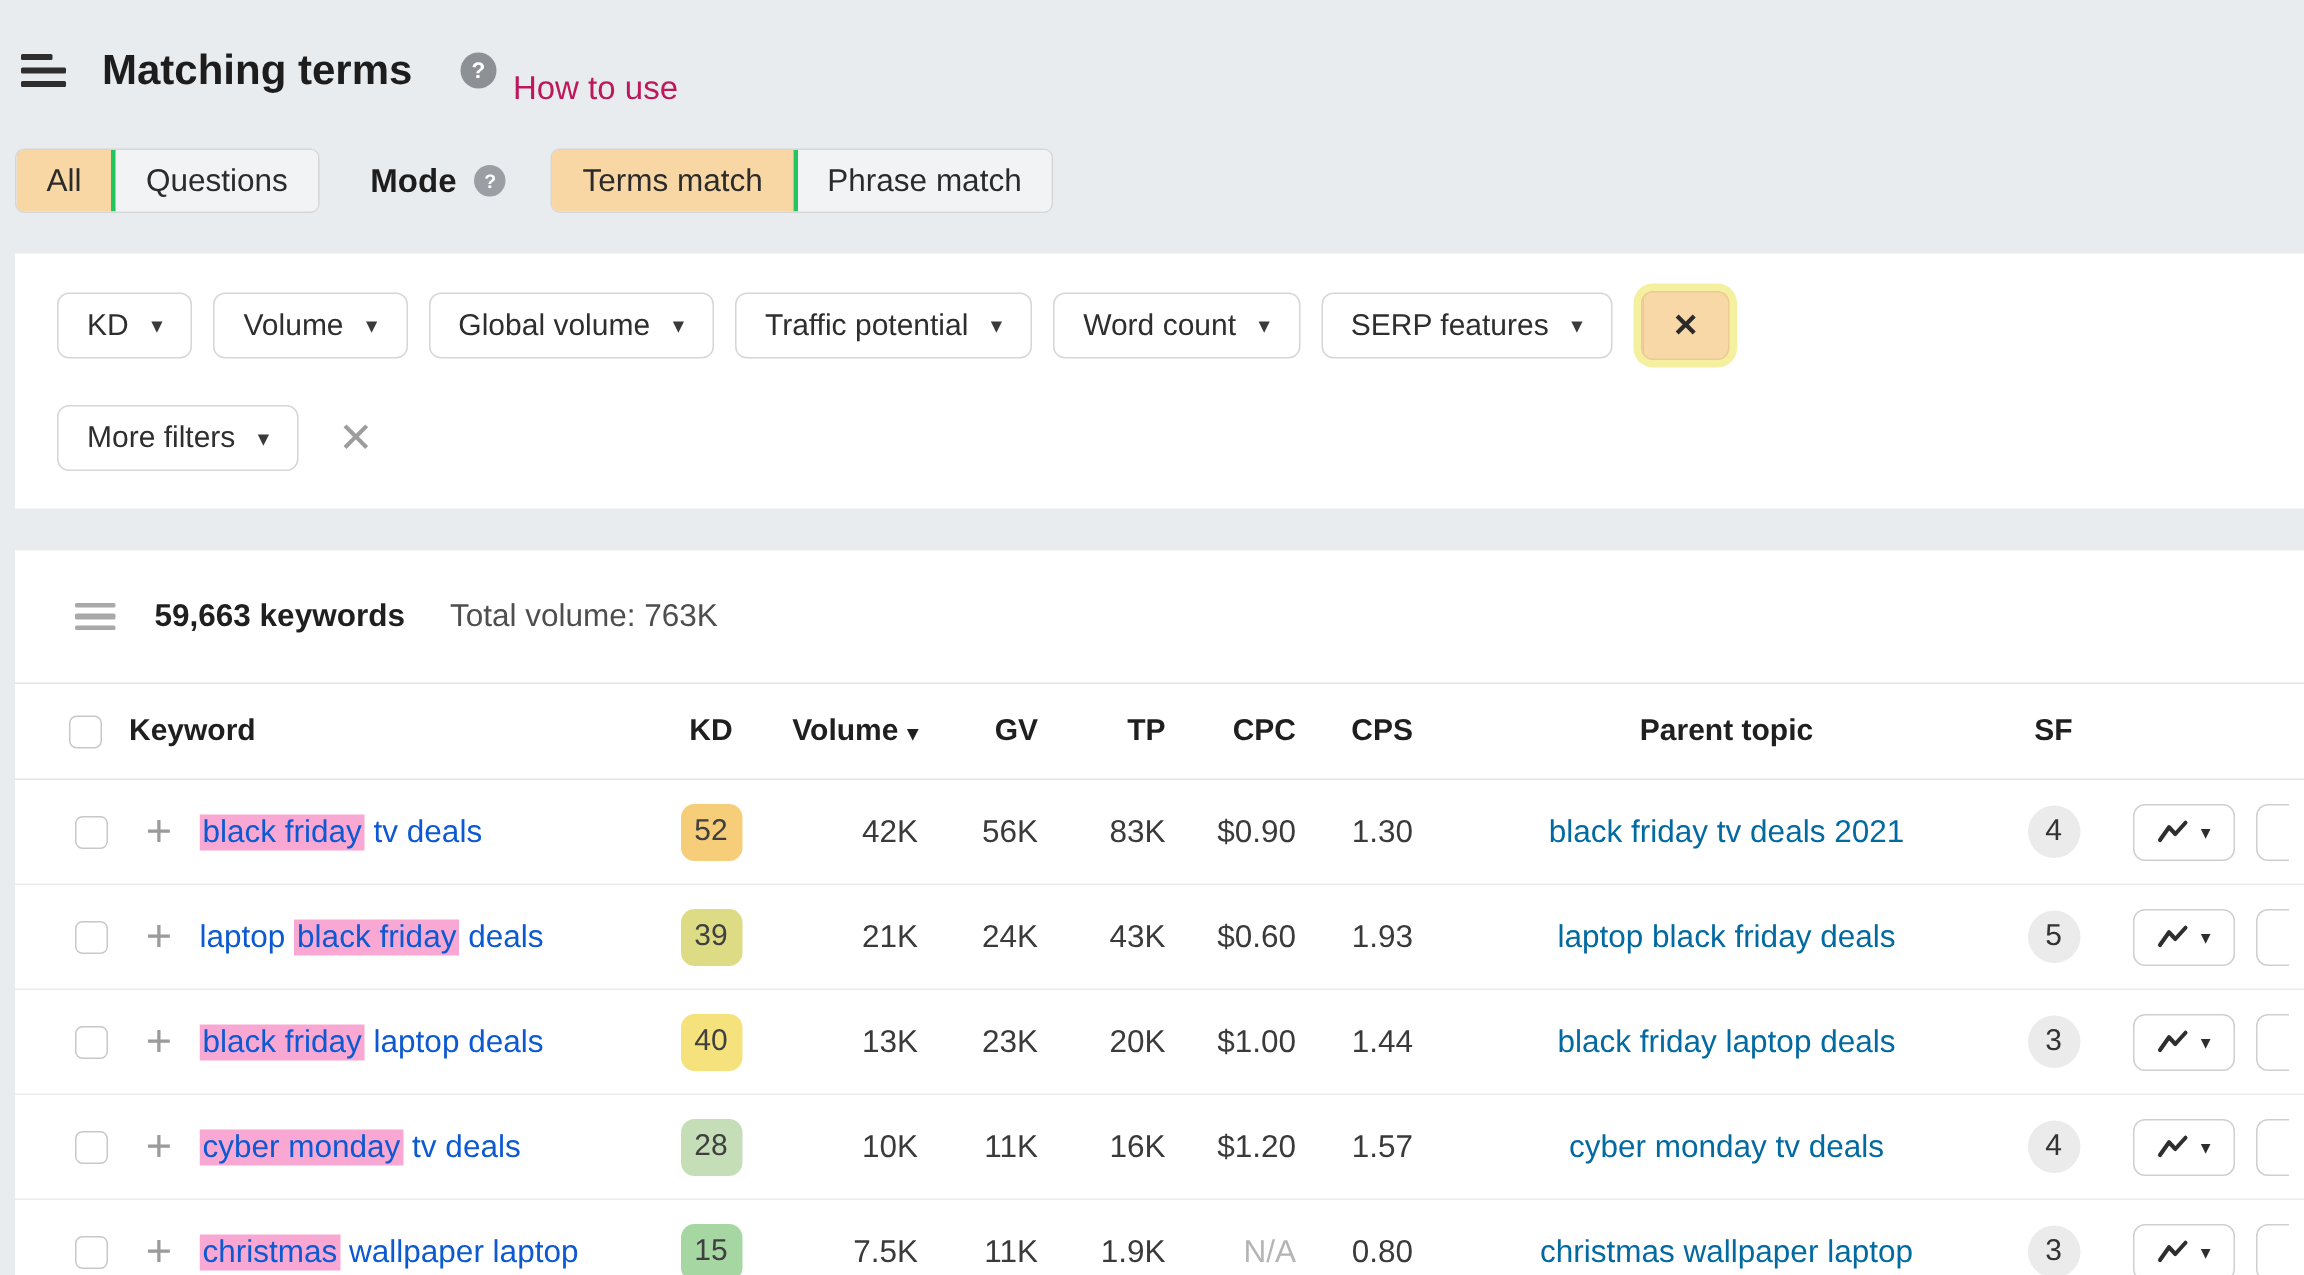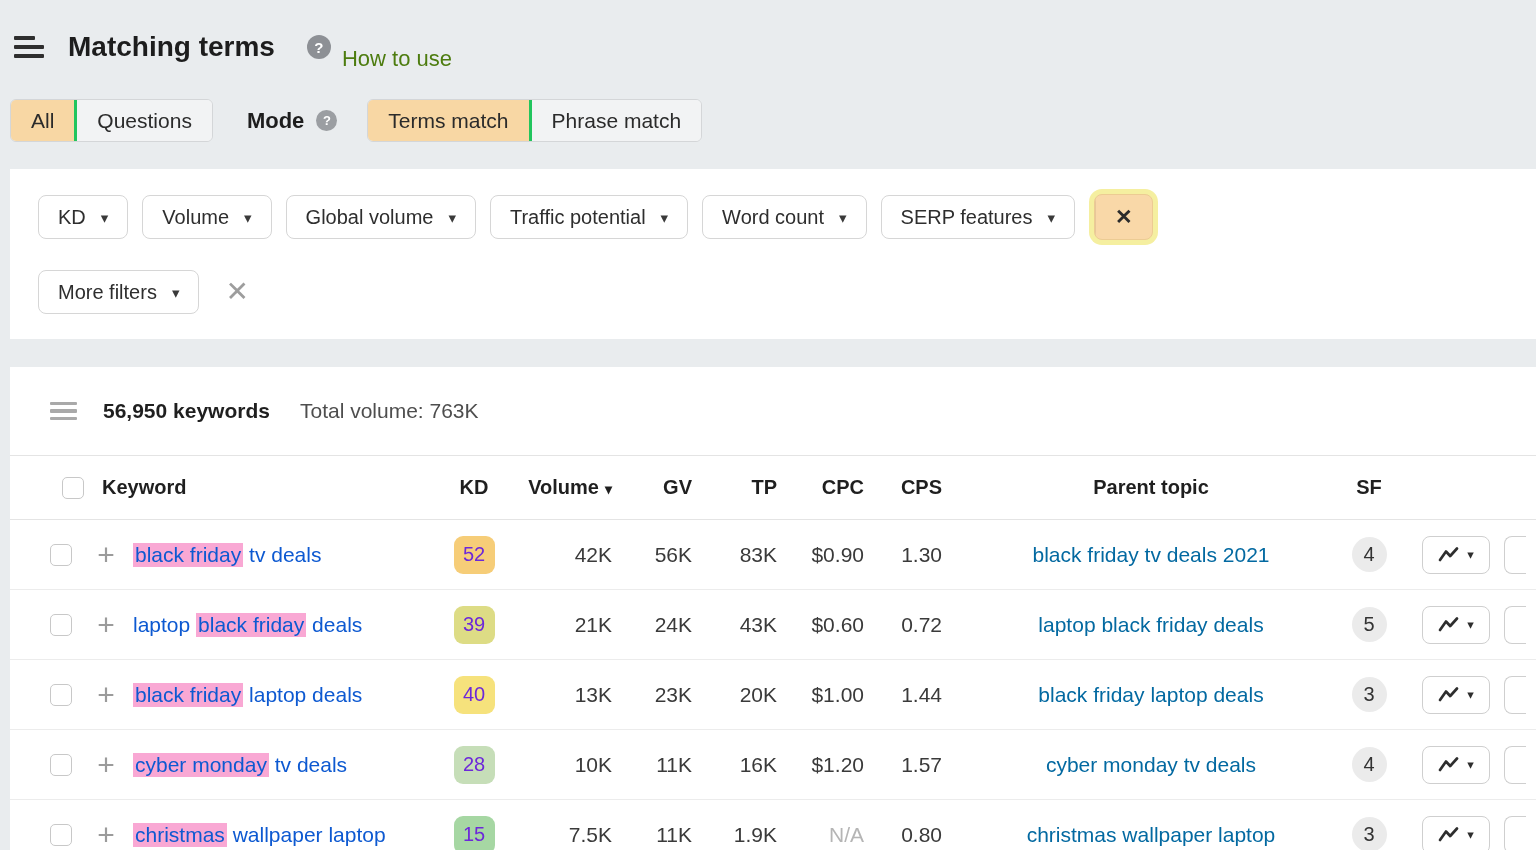--- a/index.html
+++ b/index.html
@@ -16,21 +16,21 @@
   .burger i { display: block; height: 4px; background: #2e2e2e; border-radius: 1px; }
   .burger i:nth-child(1) { width: 21px; }
   .burger i:nth-child(2) { width: 30px; }
   .burger i:nth-child(3) { width: 30px; }
   .page-title { font-size: 28px; font-weight: bold; color: #1d1d1d; margin-left: 24px; }
   .help-wrap { display: flex; align-items: center; gap: 11px; margin-left: 32px; }
   .help-circle {
     width: 24px; height: 24px; border-radius: 50%; background: #8d9095; color: #fff;
     font-size: 15px; font-weight: bold; display: flex; align-items: center; justify-content: center;
   }
-  .help-text { font-size: 22px; color: #4d7c0f; margin-top: 24px; }
+  .help-text { font-size: 22px; color: #be185d; margin-top: 24px; }
 
   .tabs-row { display: flex; align-items: center; margin: 27px 0 0 10px; }
   .seg { display: inline-flex; border: 1px solid #d4d6d8; border-radius: 6px; overflow: hidden; background: #f2f3f4; }
   .seg-item {
     padding: 0 20px; height: 41px; display: flex; align-items: center;
     font-size: 21px; color: #2b2b2b; cursor: pointer; background: #f2f3f4;
   }
   .seg-item.active { background: #f8d7a4; }
   .seg-item + .seg-item { border-left: 3px solid #22c55e; }
   .mode-wrap { display: flex; align-items: center; gap: 12px; margin: 0 30px 0 34px; }
@@ -62,21 +62,21 @@
 
   
   .table-card { background: #fff; margin: 28px 0 0 10px; }
   .toolbar { display: flex; align-items: center; height: 88px; padding-left: 40px; }
   .list-icon { width: 27px; display: flex; flex-direction: column; gap: 4px; cursor: pointer; }
   .list-icon i { display: block; height: 3.5px; background: #a9a9a9; border-radius: 1px; }
   .kw-count { font-size: 21px; font-weight: bold; color: #1f1f1f; margin-left: 26px; }
   .total-vol { font-size: 21px; color: #4e4e4e; margin-left: 30px; }
 
   .thead {
-    display: flex; align-items: center; height: 65px; padding-left: 52px;
+    display: flex; align-items: center; height: 65px; padding-left: 36px;
     border-top: 1px solid #e4e4e4; border-bottom: 1px solid #e4e4e4;
     font-weight: bold; font-size: 20px; color: #1f1f1f;
   }
   .checkbox { width: 22px; height: 22px; border: 1.5px solid #c8c8c8; border-radius: 5px; background: #fff; flex-shrink: 0; cursor: pointer; }
   .c-kwhead { margin-left: 18px; flex: 1; text-align: left; }
   .c-kd { width: 60px; text-align: center; flex-shrink: 0; }
   .c-vol { width: 108px; text-align: right; flex-shrink: 0; }
   .c-gv { width: 80px; text-align: right; flex-shrink: 0; }
   .c-tp { width: 85px; text-align: right; flex-shrink: 0; }
   .c-cpc { width: 87px; text-align: right; flex-shrink: 0; }
@@ -89,21 +89,21 @@
   .row {
     display: flex; align-items: center; height: 70px; padding-left: 40px;
     border-bottom: 1px solid #ececec; font-size: 21px; color: #3a3a3a;
   }
   .c-plus { width: 24px; margin-left: 22px; color: #9b9b9b; font-size: 30px; font-weight: normal; text-align: center; line-height: 26px; cursor: pointer; flex-shrink: 0; }
   .c-kw { margin-left: 15px; flex: 1; color: #0d59d1; white-space: nowrap; overflow: hidden; cursor: pointer; }
   .hl { background: #f9a8d4; padding: 4px 2px 5px 2px; border-radius: 2px; }
   .kd-badge {
     display: inline-flex; align-items: center; justify-content: center;
     min-width: 41px; height: 38px; padding: 0 6px; border-radius: 9px;
-    font-size: 20px; color: #6d28d9;
+    font-size: 20px; color: #404040;
   }
   .cpc-na { color: #b5b5b5; }
   .parent-link { color: #0369a1; cursor: pointer; }
   .sf-badge {
     width: 35px; height: 35px; border-radius: 50%; background: #ebebeb;
     display: inline-flex; align-items: center; justify-content: center;
     font-size: 20px; color: #333; cursor: pointer;
   }
   .chart-btn {
     width: 68px; height: 38px; border: 1px solid #cfcfcf; border-radius: 8px; background: #fff;
@@ -184,21 +184,21 @@
   </div>
 </div>
 
 <div class="table-card">
   <div class="toolbar">
     <div class="list-icon">
         <i></i>
         <i></i>
         <i></i>
       </div>
-    <span class="kw-count">56,950 keywords</span>
+    <span class="kw-count">59,663 keywords</span>
     <span class="total-vol">Total volume: 763K</span>
   </div>
 
   <div class="thead">
     <span class="checkbox"></span>
     <span class="c-kwhead">Keyword</span>
     <span class="c-kd">KD</span>
     <span class="c-vol"><span>Volume</span><span class="sort-caret">▾</span></span>
     <span class="c-gv">GV</span>
     <span class="c-tp">TP</span>
@@ -235,21 +235,21 @@
 
   <div class="row">
     <span class="checkbox"></span>
     <span class="c-plus">+</span>
     <span class="c-kw"><span>laptop </span><span class="hl">black friday</span><span> deals</span></span>
     <span class="c-kd"><span class="kd-badge" style="background: rgb(221, 220, 133);">39</span></span>
     <span class="c-vol">21K</span>
     <span class="c-gv">24K</span>
     <span class="c-tp">43K</span>
     <span class="c-cpc">$0.60</span>
-    <span class="c-cps">0.72</span>
+    <span class="c-cps">1.93</span>
     <span class="c-parent"><span class="parent-link">laptop black friday deals</span></span>
     <span class="c-sf"><span class="sf-badge">5</span></span>
     <span class="c-actions">
       <span class="chart-btn">
         <svg width="21" height="17" viewBox="0 0 21 17">
           <path d="M2 14 L8 5.5 L12.2 10 L19 2.5" fill="none" stroke="#2e2e2e" stroke-width="2.7" stroke-linecap="round" stroke-linejoin="round"></path>
         </svg>
         <span class="caret-sm">▾</span>
       </span>
       <span class="stub-btn"></span>

